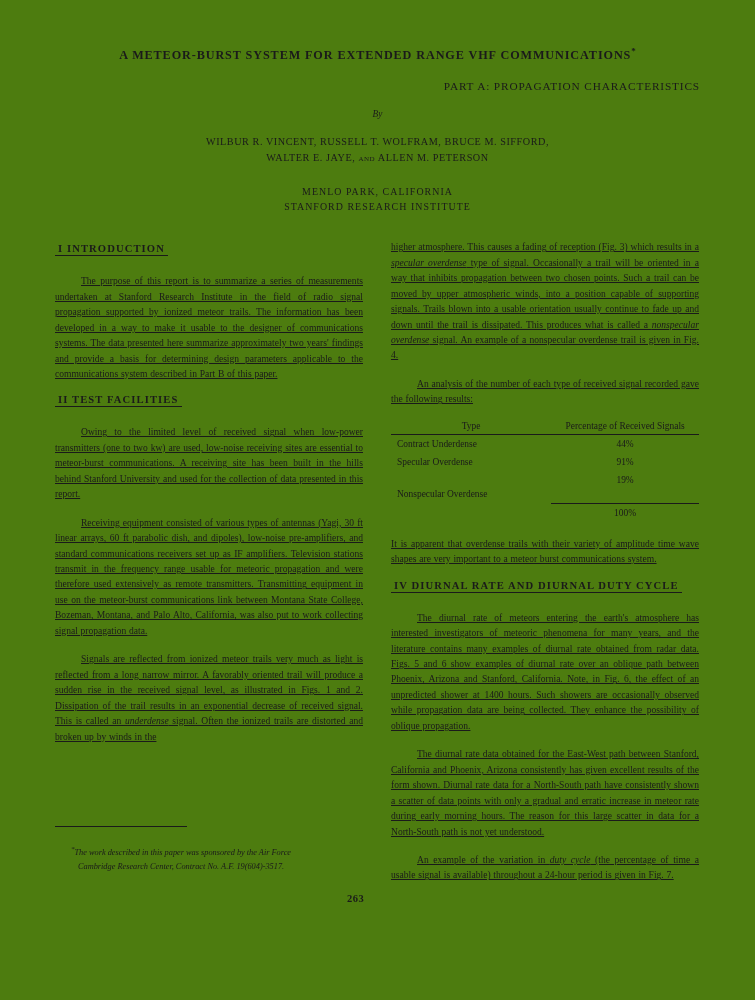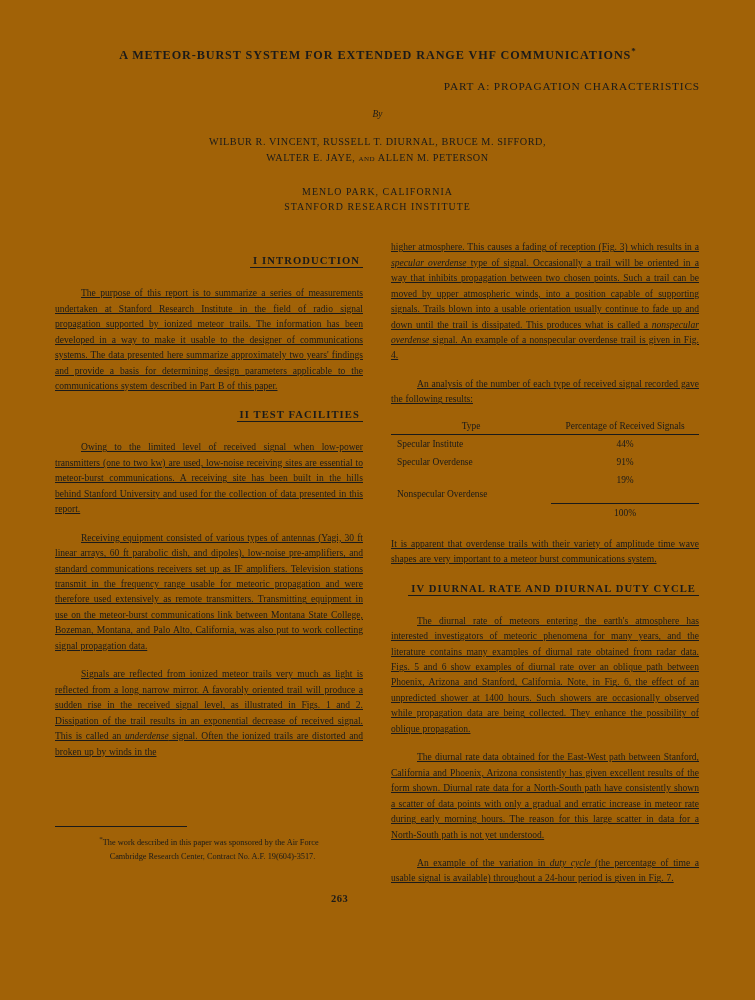--- a/index.html
+++ b/index.html
@@ -10,21 +10,21 @@
   }
   body {
     font-family: "Liberation Serif", "DejaVu Serif", serif;
     color: #1a1a1a;
   }
   .page {
     position: relative;
     width: 755px;
     height: 1000px;
     margin: 0 auto;
-    background: #a16207;
+    background: #4d7c0f;
     overflow: hidden;
   }
   .paper-body {
     position: absolute;
     left: 55px;
     top: 46px;
     width: 645px;
   }
 
   
@@ -86,22 +86,22 @@
     position: relative;
   }
   .col-left { padding-top: 0; }
 
   h2.section-head {
     font-size: 10.6px;
     letter-spacing: 1.1px;
     font-variant: small-caps;
     text-transform: uppercase;
     font-weight: 600;
-    text-align: right;
-    margin: 16px 0 17px 0;
+    text-align: left;
+    margin: 4px 0 17px 0;
     padding-bottom: 2px;
     display: block;
   }
   h2.section-head .underline-wrap {
     border-bottom: 1.1px solid #1a1a1a;
     padding: 0 3px 1px 3px;
   }
   .sec-spacer-top { margin-top: 26px; }
 
   p.body-text {
@@ -156,54 +156,55 @@
   }
   .footnote-rule {
     width: 132px;
     height: 0;
     border-top: 1.15px solid #1a1a1a;
     margin: 0 0 6px 0;
   }
   .footnote-text {
     font-size: 8.3px;
     line-height: 1.72;
-    margin: 4px;
-    text-align: center;
+    margin: 16px;
+    text-align: left;
+    font-style: italic;
   }
   .footnote-text .fn-mark {
     font-size: 7px;
     vertical-align: super;
   }
   .footnote-line2 { padding-left: 7px; display: block; }
 
   
   .page-number {
     position: absolute;
     top: 893px;
-    left: 0;
+    left: 16px;
     width: 679px;
     text-align: center;
     font-size: 10.5px;
     font-weight: 600;
     letter-spacing: 0.5px;
   }
 </style>
 </head>
 <body>
 
 <div class="page">
 
   <div class="paper-body">
 
     <div class="title-block">
       <h1 class="doc-title"><span>A METEOR-BURST SYSTEM FOR EXTENDED RANGE VHF COMMUNICATIONS</span><span class="fn-mark">*</span></h1>
       <div class="doc-subtitle">PART A: PROPAGATION CHARACTERISTICS</div>
       <div class="byline-by">By</div>
       <div class="authors">
-        <div>WILBUR R. VINCENT, RUSSELL T. DIURNAL, BRUCE M. SIFFORD,</div>
+        <div>WILBUR R. VINCENT, RUSSELL T. WOLFRAM, BRUCE M. SIFFORD,</div>
         <div>WALTER E. JAYE, and ALLEN M. PETERSON</div>
       </div>
       <div class="affiliation">
         <div>MENLO PARK, CALIFORNIA</div>
         <div>STANFORD RESEARCH INSTITUTE</div>
       </div>
     </div>
 
     <div class="columns">
 
@@ -228,21 +229,21 @@
 
         <table class="results-table">
           <thead>
             <tr>
               <th class="th-type">Type</th>
               <th class="th-pct">Percentage of Received Signals</th>
             </tr>
           </thead>
           <tbody>
             <tr>
-              <td class="cell-label">Specular Institute</td>
+              <td class="cell-label">Contract Underdense</td>
               <td class="cell-val">44%</td>
             </tr>
             <tr>
               <td class="cell-label">Specular Overdense</td>
               <td class="cell-val">91%</td>
             </tr>
             <tr class="row-last">
               <td class="cell-label">Nonspecular Overdense</td>
               <td class="cell-val">19%</td>
             </tr>

